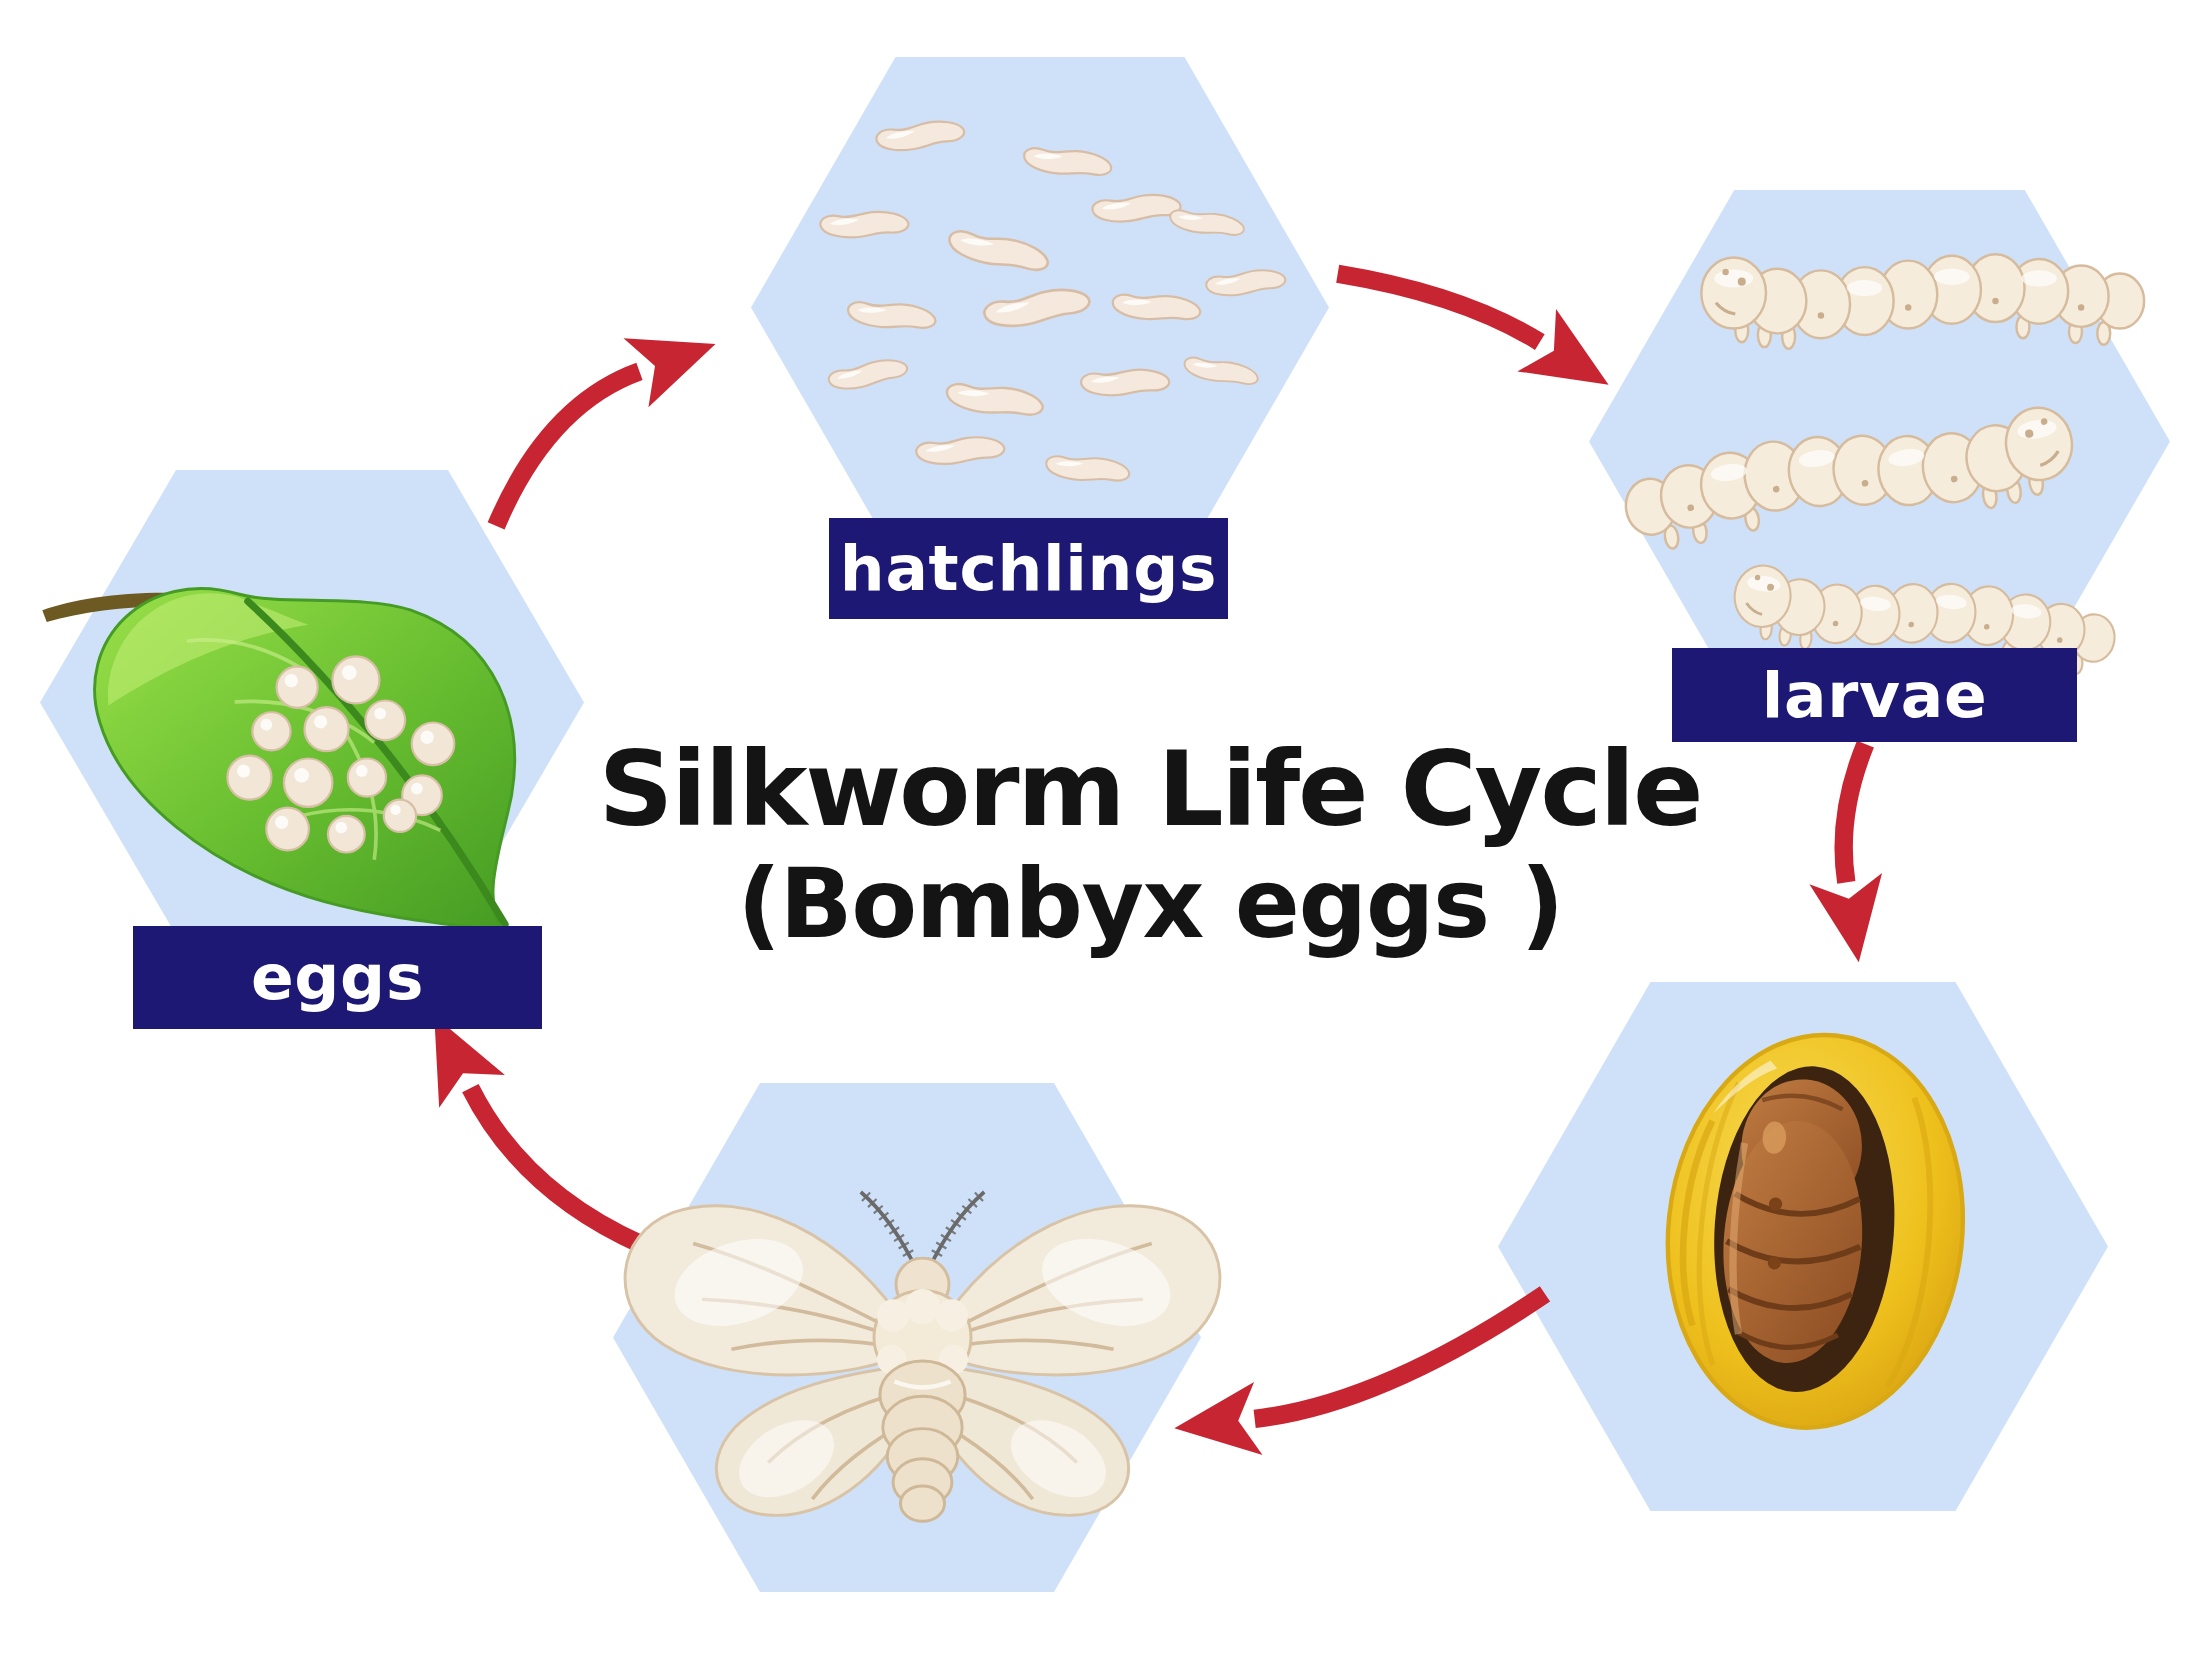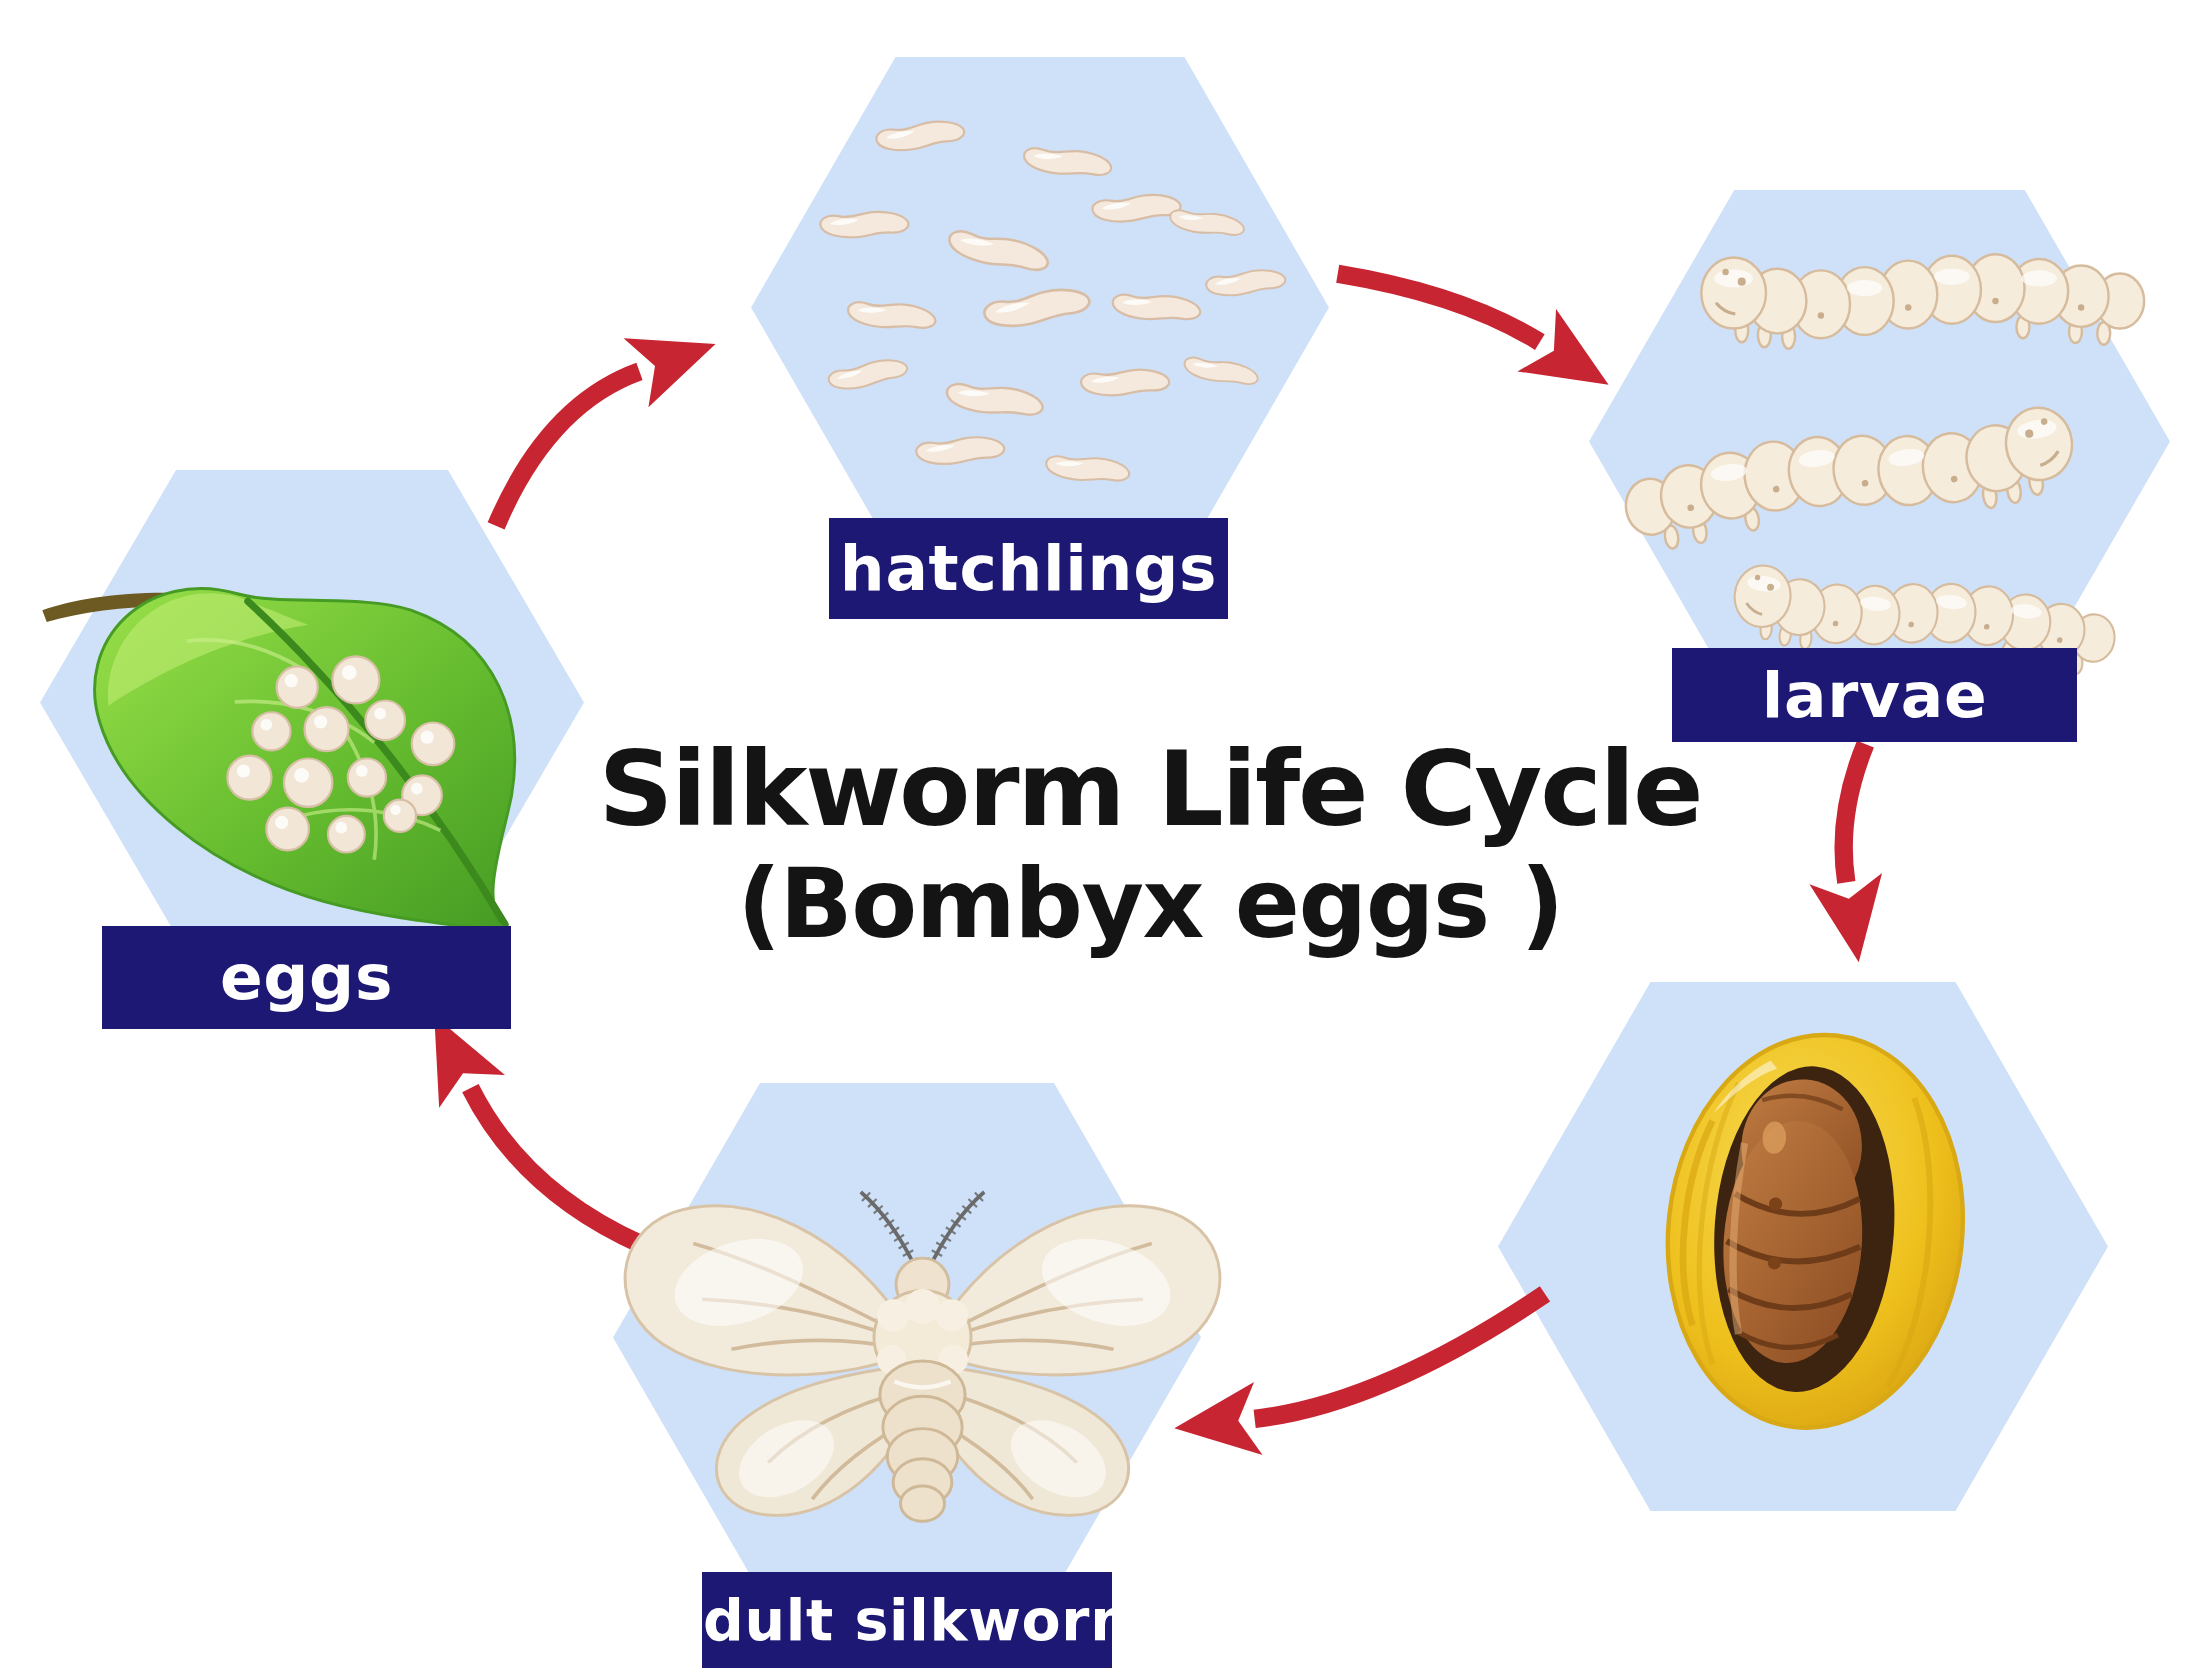--- a/index.html
+++ b/index.html
@@ -242,31 +242,28 @@
         <ellipse cx="440" cy="408" rx="58" ry="46"></ellipse>
         <ellipse cx="440" cy="452" rx="54" ry="42"></ellipse>
         <ellipse cx="440" cy="492" rx="48" ry="38"></ellipse>
         <ellipse cx="440" cy="527" rx="40" ry="32"></ellipse>
         <ellipse cx="440" cy="556" rx="30" ry="24"></ellipse>
       </g>
       <path d="M402,390 Q440,406 478,390" fill="none" stroke="#fff" stroke-width="6" opacity="0.7"></path>
     </g>
   </svg>
 
-  <div class="label-box" style="left:102px;top:926px;width:409px;height:103px;align-items:center;">
+  <div class="label-box" style="left:133px;top:926px;width:409px;height:103px;align-items:center;">
     <span class="label-text">eggs</span>
   </div>
   <div class="label-box" style="left:1672px;top:648px;width:405px;height:94px;">
     <span class="label-text">larvae</span>
   </div>
   <div class="label-box" style="left:829px;top:518px;width:399px;height:101px;">
     <span class="label-text">hatchlings</span>
-  </div>
-  <div class="label-box" style="left:702px;top:1572px;width:410px;height:96px;">
-    <span class="label-text" style="font-size:57px;">adult silkworm</span>
   </div>
 
   <div class="title">
     <div class="l1">Silkworm Life Cycle</div>
     <div class="l2">(Bombyx eggs )</div>
   </div>
 
 </div>
 
 

